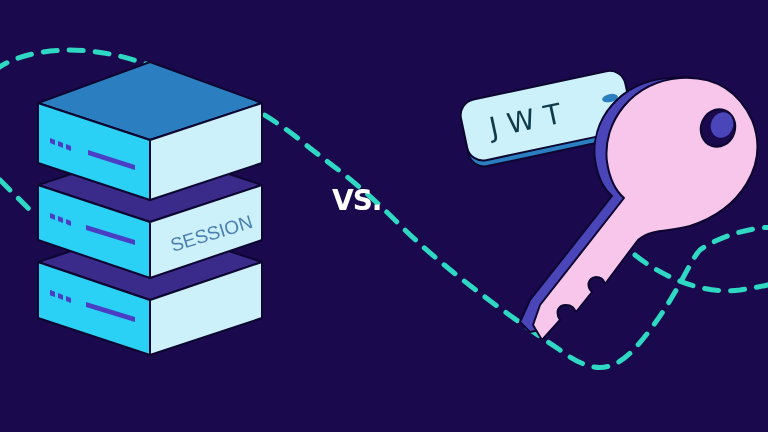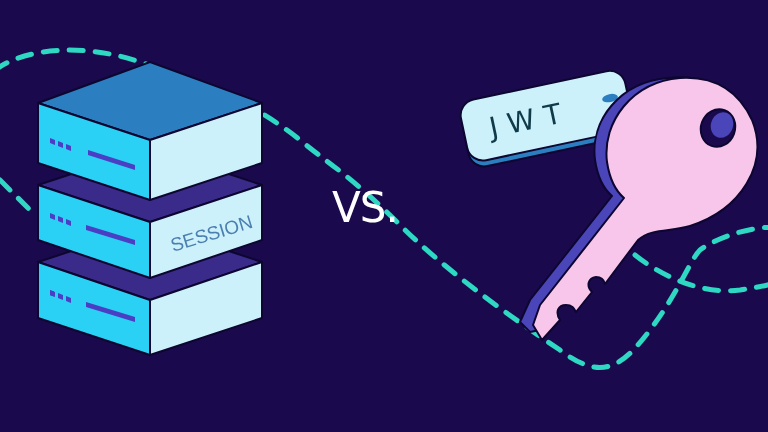--- a/index.html
+++ b/index.html
@@ -1,22 +1,22 @@
 <!DOCTYPE html>
 <html><head>
 <meta charset="utf-8">
 <style>
   html, body { margin: 0; padding: 0; }
   body { width: 768px; height: 432px; overflow: hidden; background: #1a0a4d; }
   .canvas { position: relative; width: 768px; height: 432px; background: #1a0a4d; overflow: hidden; }
   svg.art { position: absolute; left: 0; top: 0; width: 768px; height: 432px; }
   .vs {
     position: absolute; left: 332px; top: 187px;
-    font-family: "DejaVu Sans", sans-serif; font-weight: normal;
-    font-size: 42px; color: #ffffff; letter-spacing: -1px; line-height: 1;
+    font-family: "DejaVu Sans", sans-serif; font-weight: bold;
+    font-size: 28px; color: #ffffff; letter-spacing: -1px; line-height: 1;
   }
   .session-label {
     font-family: "Liberation Sans", sans-serif;
   }
   .jwt-label {
     font-family: "DejaVu Sans", sans-serif;
   }
 </style>
 </head>
 <body>

